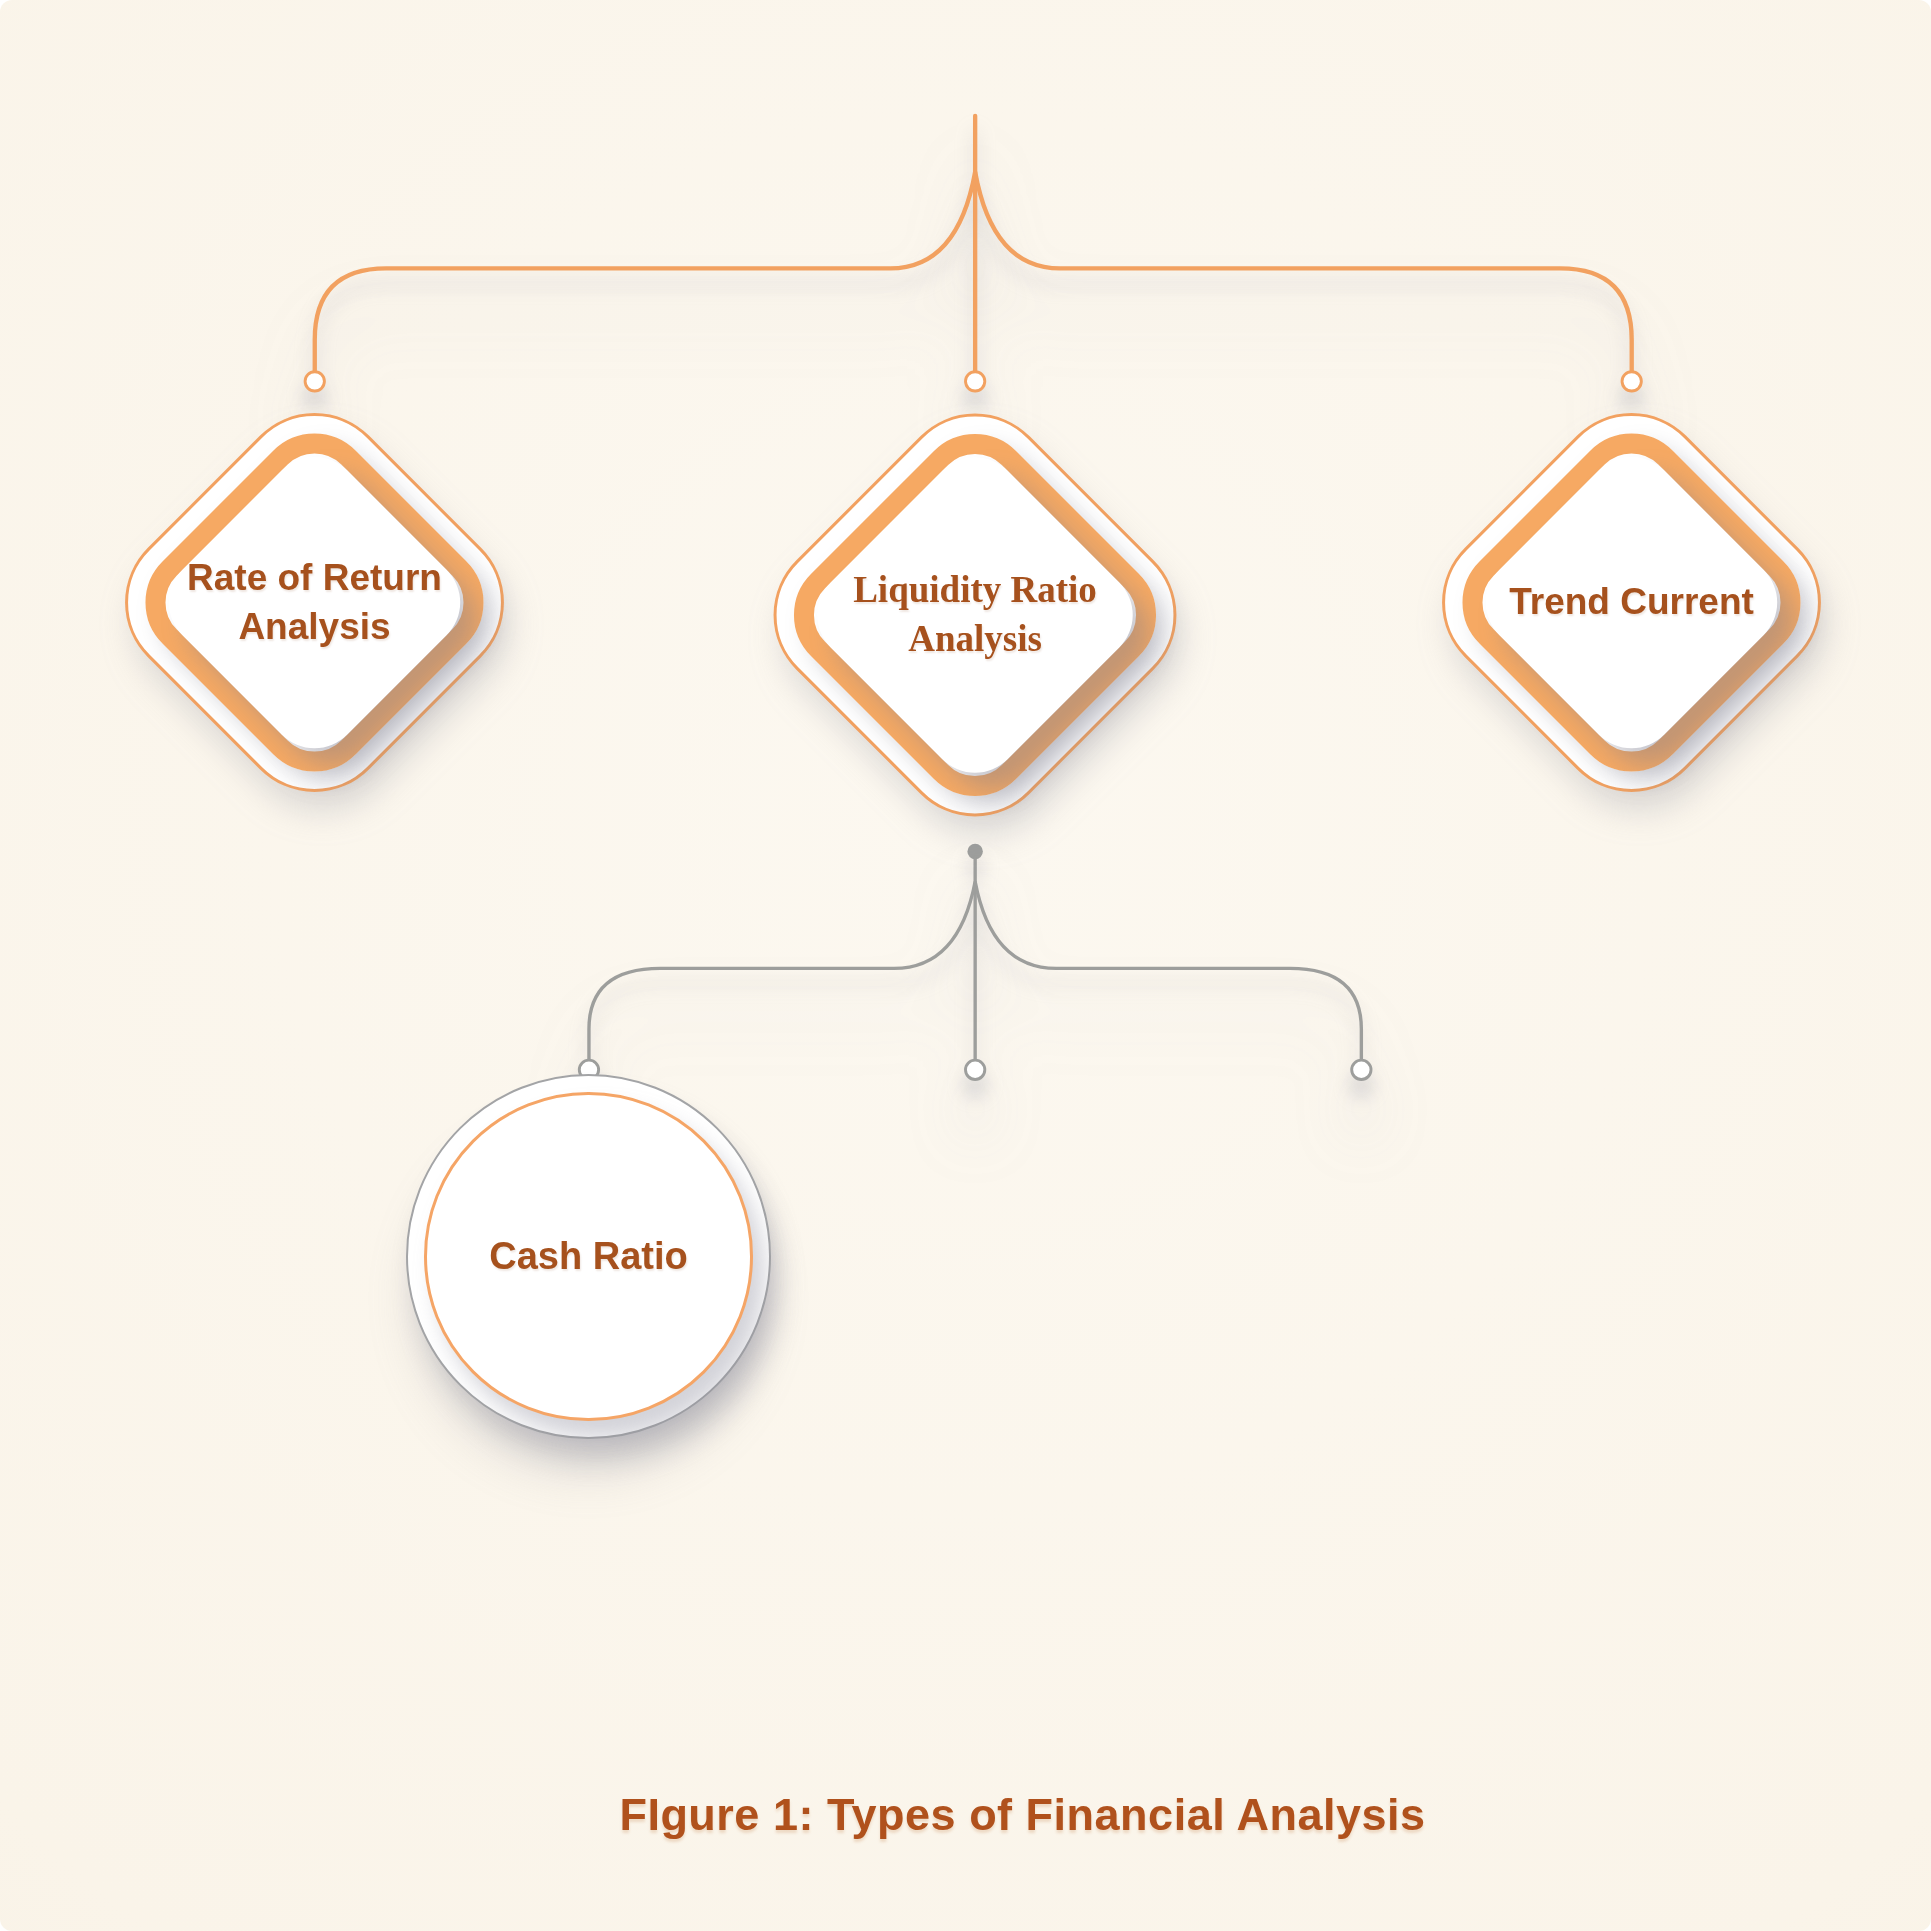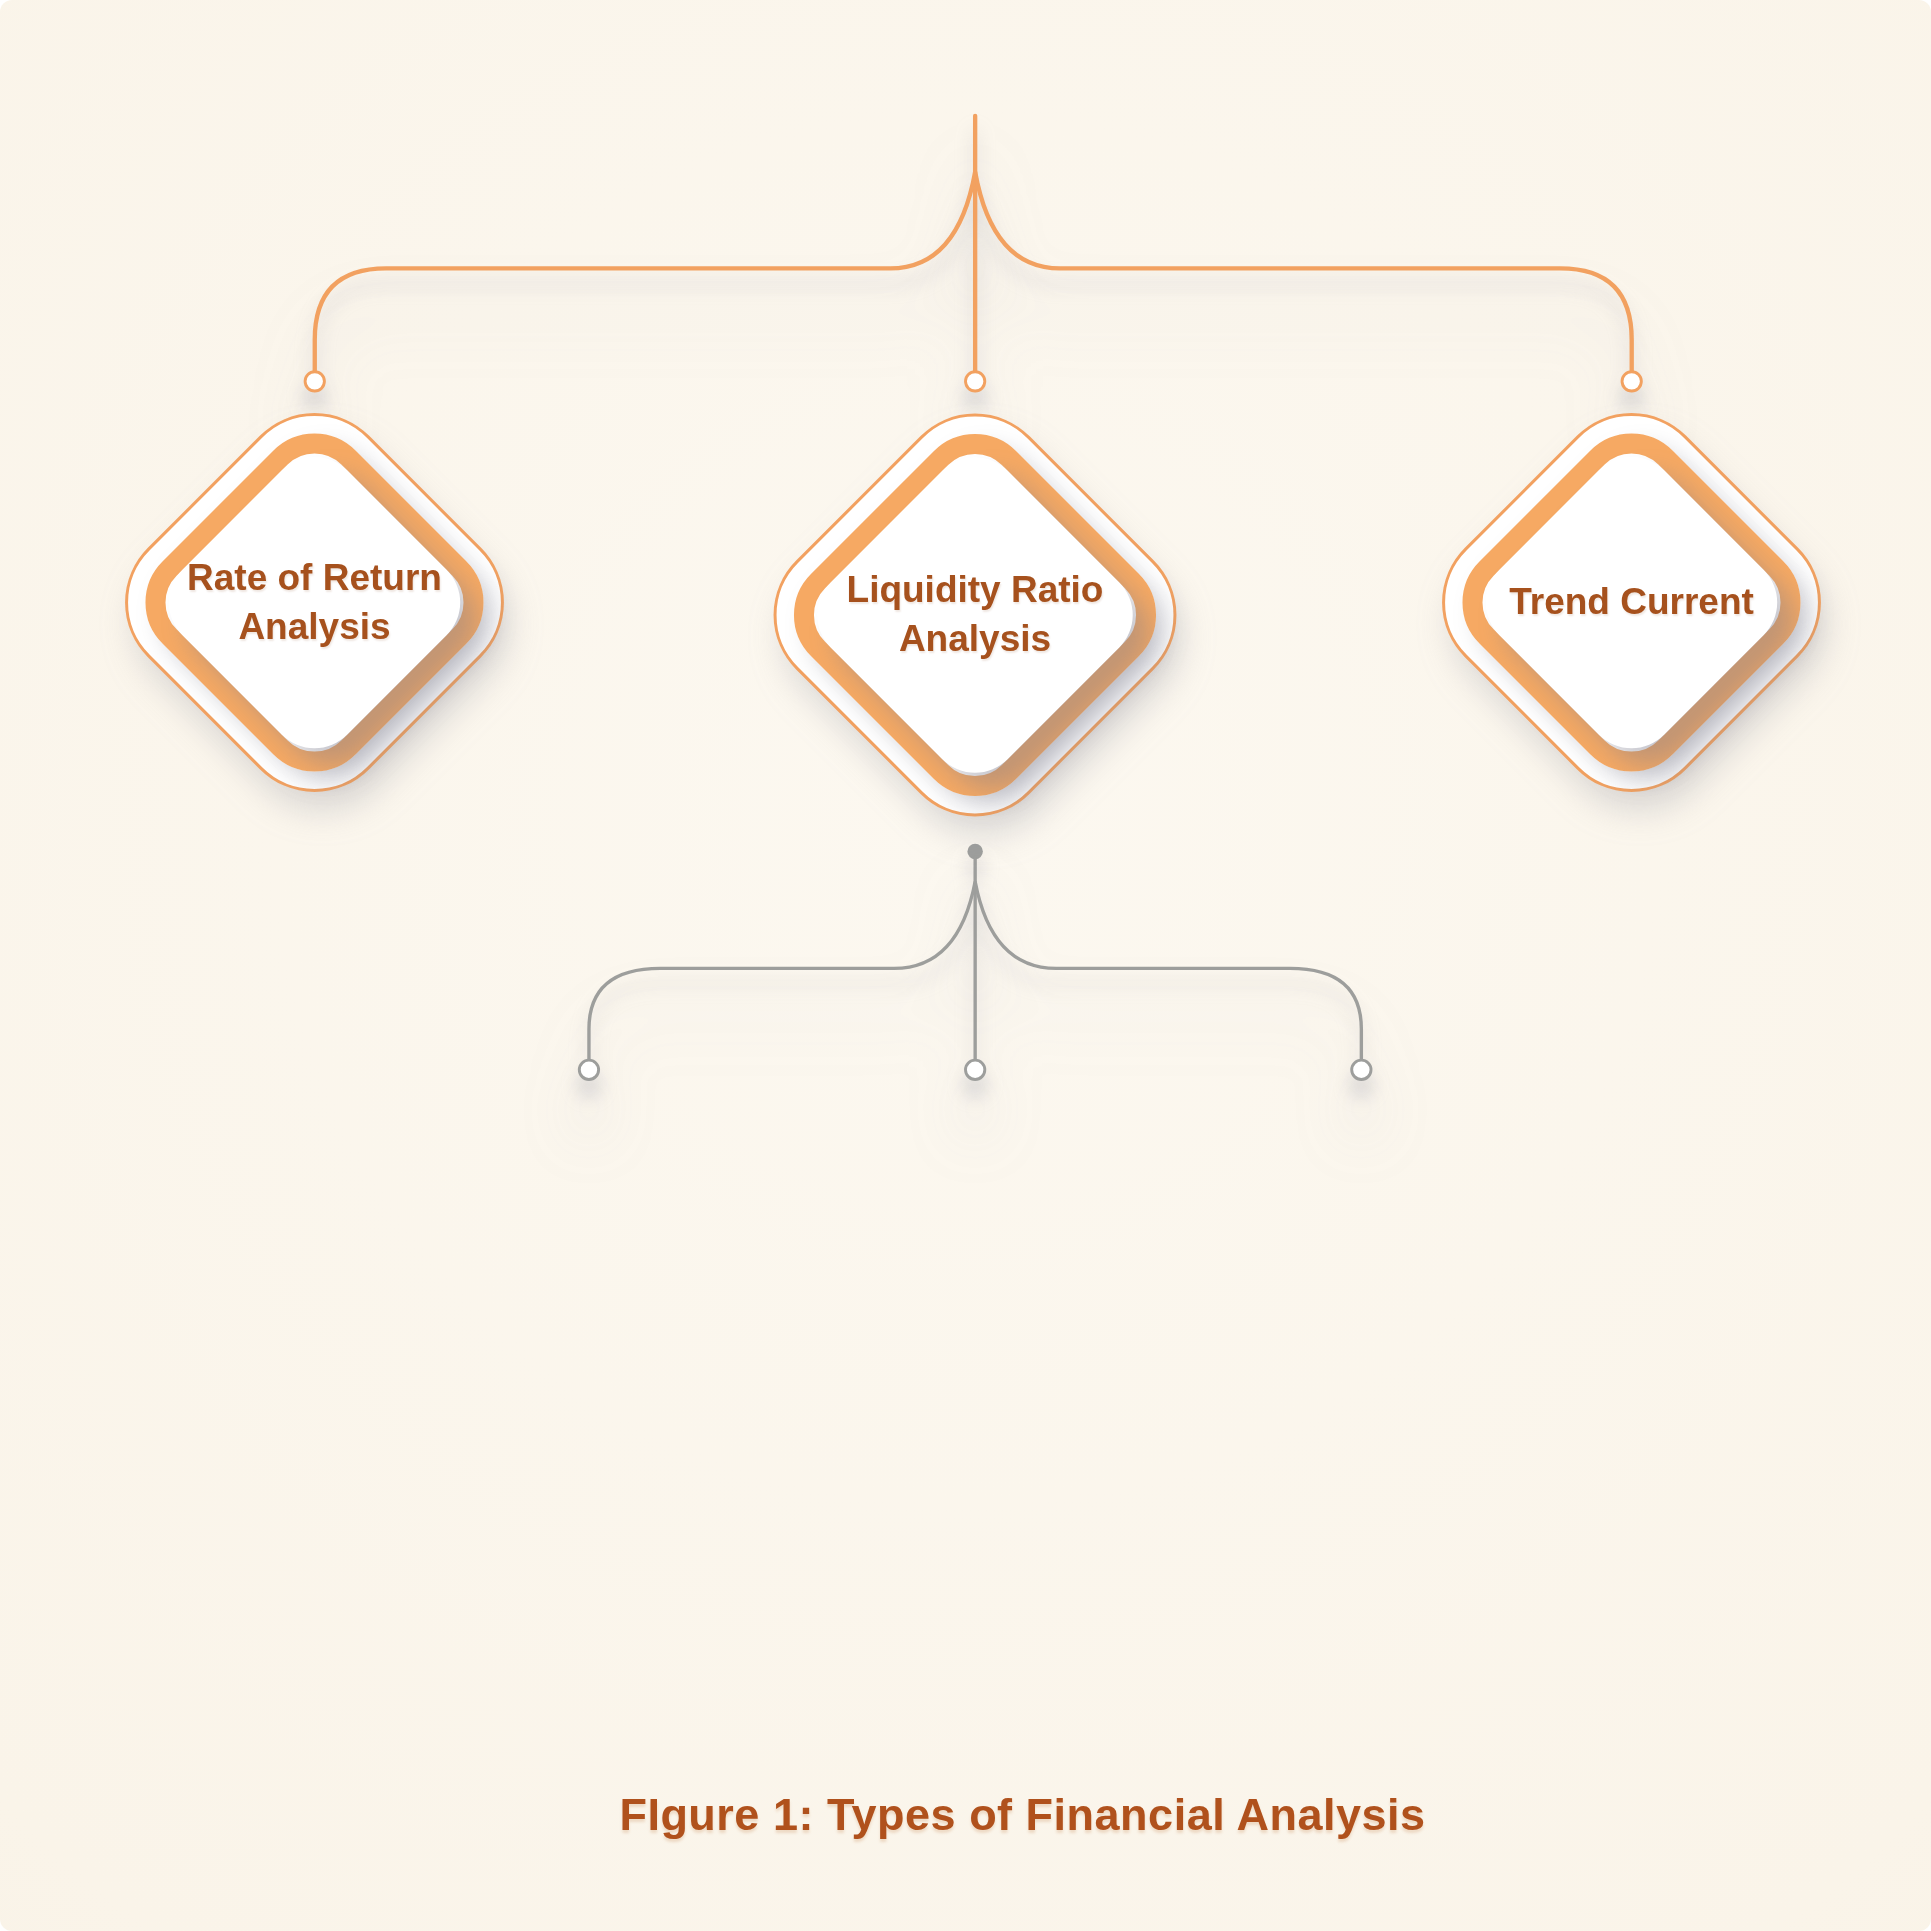--- a/index.html
+++ b/index.html
@@ -156,21 +156,21 @@
     <div class="drot">
       <div class="dband"></div>
       <div class="dwhite"></div>
     </div>
     <div class="dlabel">
       <span>Rate of Return</span>
       <span>Analysis</span>
     </div>
   </div>
 
-  <div class="dnode" style="left:810px; top:450px; width:330px; height:330px;">
+  <div class="dnode" style="left:810px; top:450px; width:330px; height:330px;font-family:Liberation Serif, serif;">
     <div class="drot">
       <div class="dband"></div>
       <div class="dwhite"></div>
     </div>
     <div class="dlabel">
       <span>Liquidity Ratio</span>
       <span>Analysis</span>
     </div>
   </div>
 
@@ -178,19 +178,26 @@
     <div class="drot">
       <div class="dband"></div>
       <div class="dwhite"></div>
     </div>
     <div class="dlabel">
       <span>Trend Current</span>
 
     </div>
   </div>
 
+  <div class="cnode" style="left:406px; top:1074px;">
+    <div class="couter"></div>
+    <div class="cinner"></div>
+    <div class="clabel">
+      <span>Cash Ratio</span>
+    </div>
+  </div>
 
 
 
   <div class="caption">FIgure 1: Types of Financial Analysis</div>
 
 </div>
 
 
 </body></html>

